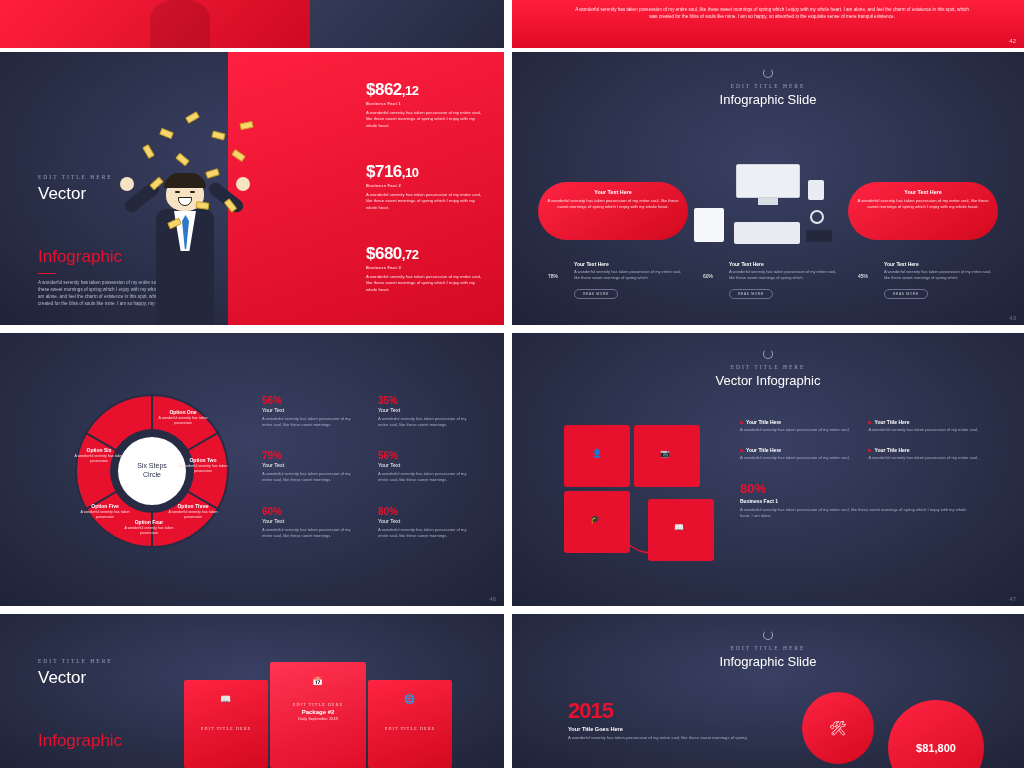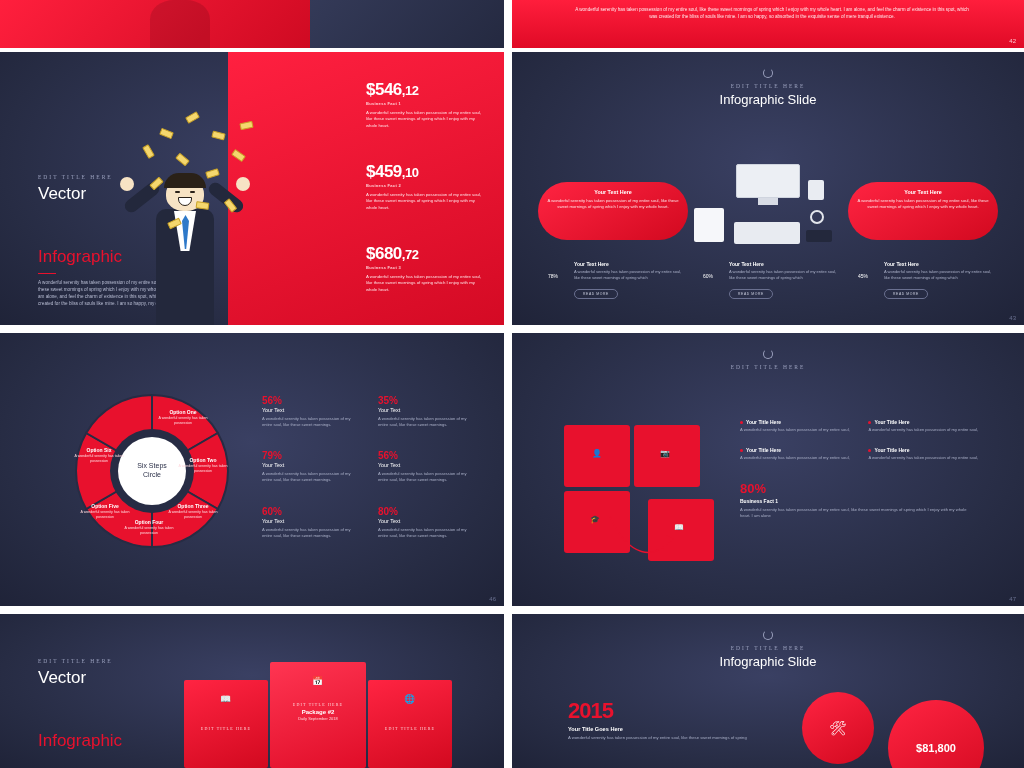--- a/index.html
+++ b/index.html
@@ -195,26 +195,26 @@
       <div class="bill" style="left:150px;top:128px;transform:rotate(-42deg)"></div>
       <div class="bill" style="left:232px;top:100px;transform:rotate(35deg)"></div>
       <div class="bill" style="left:196px;top:150px;transform:rotate(8deg)"></div>
       <div class="bill" style="left:168px;top:168px;transform:rotate(-25deg)"></div>
       <div class="bill" style="left:224px;top:150px;transform:rotate(52deg)"></div>
       <div class="bill" style="left:142px;top:96px;transform:rotate(60deg)"></div>
       <div class="bill" style="left:240px;top:70px;transform:rotate(-12deg)"></div>
     </div>
 
     <div class="money" style="top:28px">
-      <div class="amount"><span>$546</span><span class="cents">,12</span></div>
+      <div class="amount"><span>$862</span><span class="cents">,12</span></div>
       <div class="factlabel">Business Fact 1</div>
       <div class="redbody">A wonderful serenity has taken possession of my entire soul, like these sweet mornings of spring which I enjoy with my whole heart.</div>
     </div>
     <div class="money" style="top:110px">
-      <div class="amount"><span>$459</span><span class="cents">,10</span></div>
+      <div class="amount"><span>$716</span><span class="cents">,10</span></div>
       <div class="factlabel">Business Fact 2</div>
       <div class="redbody">A wonderful serenity has taken possession of my entire soul, like these sweet mornings of spring which I enjoy with my whole heart.</div>
     </div>
     <div class="money" style="top:192px">
       <div class="amount"><span>$680</span><span class="cents">,72</span></div>
       <div class="factlabel">Business Fact 3</div>
       <div class="redbody">A wonderful serenity has taken possession of my entire soul, like these sweet mornings of spring which I enjoy with my whole heart.</div>
     </div>
   </div>
 
@@ -357,20 +357,21 @@
         <div class="t">A wonderful serenity has taken possession of my entire soul, like these sweet mornings.</div>
       </div>
     </div>
     <div class="pagenum">46</div>
   </div>
 
   <div class="slide dark" id="s4">
     <div class="hdr" style="position:absolute;left:0;right:0;top:16px;text-align:center">
       <div class="centerlogo"></div>
       <div class="eyebrow" style="margin-top:5px">EDIT TITLE HERE</div>
+      <div class="ttl-sm" style="margin-top:3px">Vector Infographic</div>
     </div>
 
     <div class="puzzle">
       <div class="pz" style="left:0;top:0"></div>
       <div class="pz" style="left:70px;top:0"></div>
       <div class="pz" style="left:0;top:66px"></div>
       <div class="pz" style="left:84px;top:74px"></div>
       <div class="pzicon" style="left:28px;top:24px">👤</div>
       <div class="pzicon" style="left:96px;top:24px">📷</div>
       <div class="pzicon" style="left:26px;top:90px">🎓</div>

